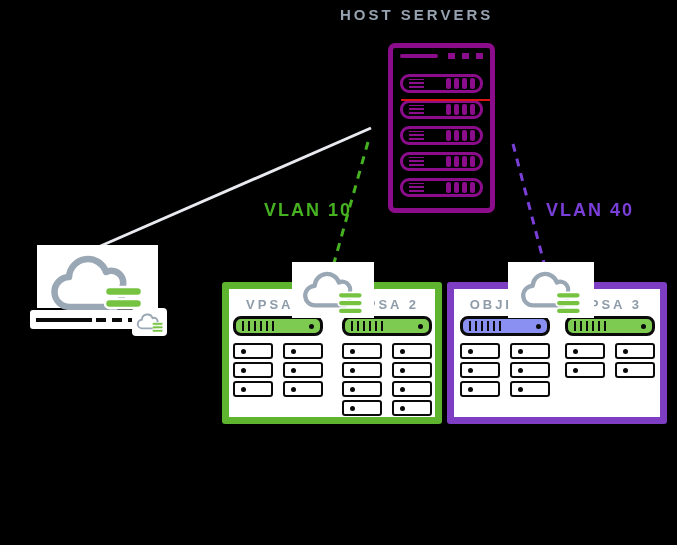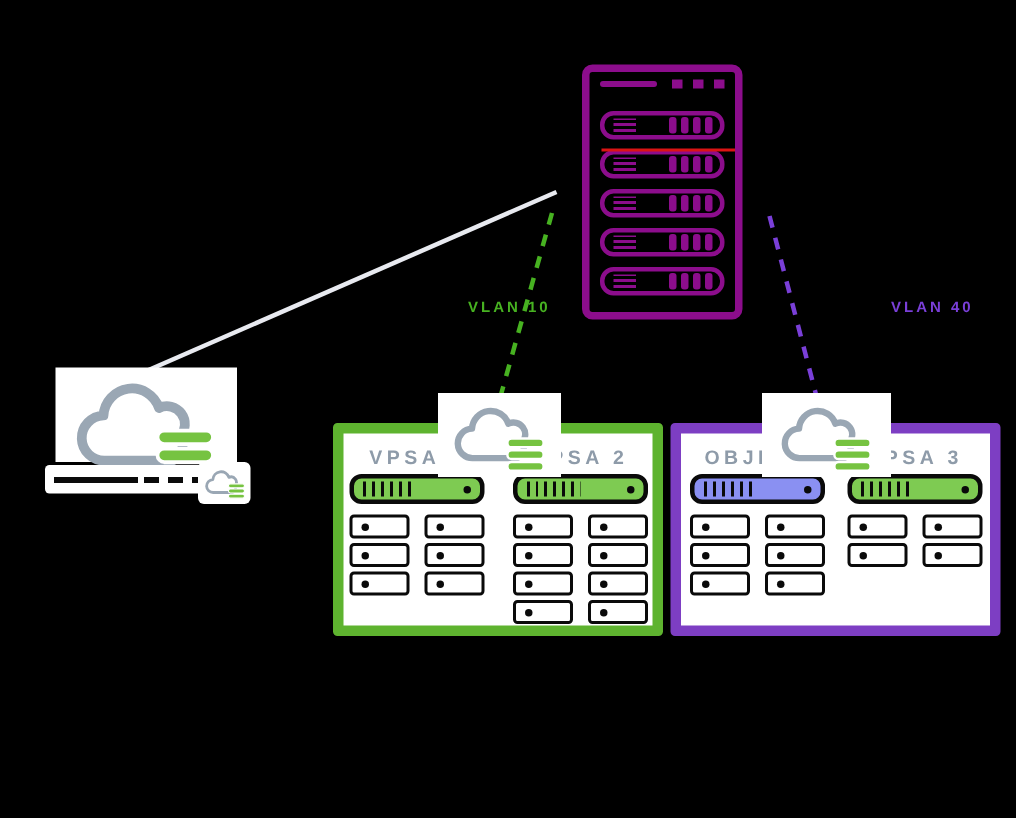--- a/index.html
+++ b/index.html
@@ -3,23 +3,22 @@
 <meta charset="utf-8">
 <style>
   html,body{margin:0;padding:0;background:#000;}
   #canvas{
     position:relative;width:677px;height:545px;background:#000;overflow:hidden;
     font-family:"Liberation Sans", sans-serif;
   }
   
   #links-svg{position:absolute;left:0;top:0;width:677px;height:545px;z-index:1;}
   .vlan-label{
-    position:absolute;z-index:2;font-size:10px;font-weight:800;letter-spacing:2px;
+    position:absolute;z-index:2;font-size:18px;font-weight:800;letter-spacing:2px;
     white-space:nowrap;
-    margin-left:48px;
   }
   
   .diagram-title{
     position:absolute;left:340px;top:6px;width:210px;z-index:2;
     font-size:15px;font-weight:700;letter-spacing:3px;color:#97a2b0;white-space:nowrap;
   }
   
   .host-rack{
     position:absolute;left:388px;top:43px;width:107px;height:170px;z-index:3;
     border:5px solid #8c0d8c;border-radius:7px;box-sizing:border-box;background:#000;
@@ -92,20 +91,21 @@
 <body>
 
 <div id="canvas">
 
   <svg id="links-svg">
     <line stroke-width="3" x1="96" y1="248" x2="371" y2="128" stroke="#e8eaf0"></line>
     <line stroke-width="3" x1="368" y1="142" x2="334" y2="263" stroke="#47b221" stroke-dasharray="8 7"></line>
     <line stroke-width="3" x1="513" y1="144" x2="544" y2="263" stroke="#7a3fd8" stroke-dasharray="8 7"></line>
   </svg>
 
+  <div class="diagram-title">HOST SERVERS</div>
 
   <div class="vlan-label" style="left: 264px; top: 200px; color: rgb(71, 178, 33);">VLAN 10</div>
   <div class="vlan-label" style="left: 546px; top: 200px; color: rgb(122, 63, 216);">VLAN 40</div>
 
   <div class="host-rack">
     <div class="rack-header">
       <div class="rack-header-line"></div>
       <div class="rack-header-sq" style="left:49px;"></div>
       <div class="rack-header-sq" style="left:63px;"></div>
       <div class="rack-header-sq" style="left:77px;"></div>

